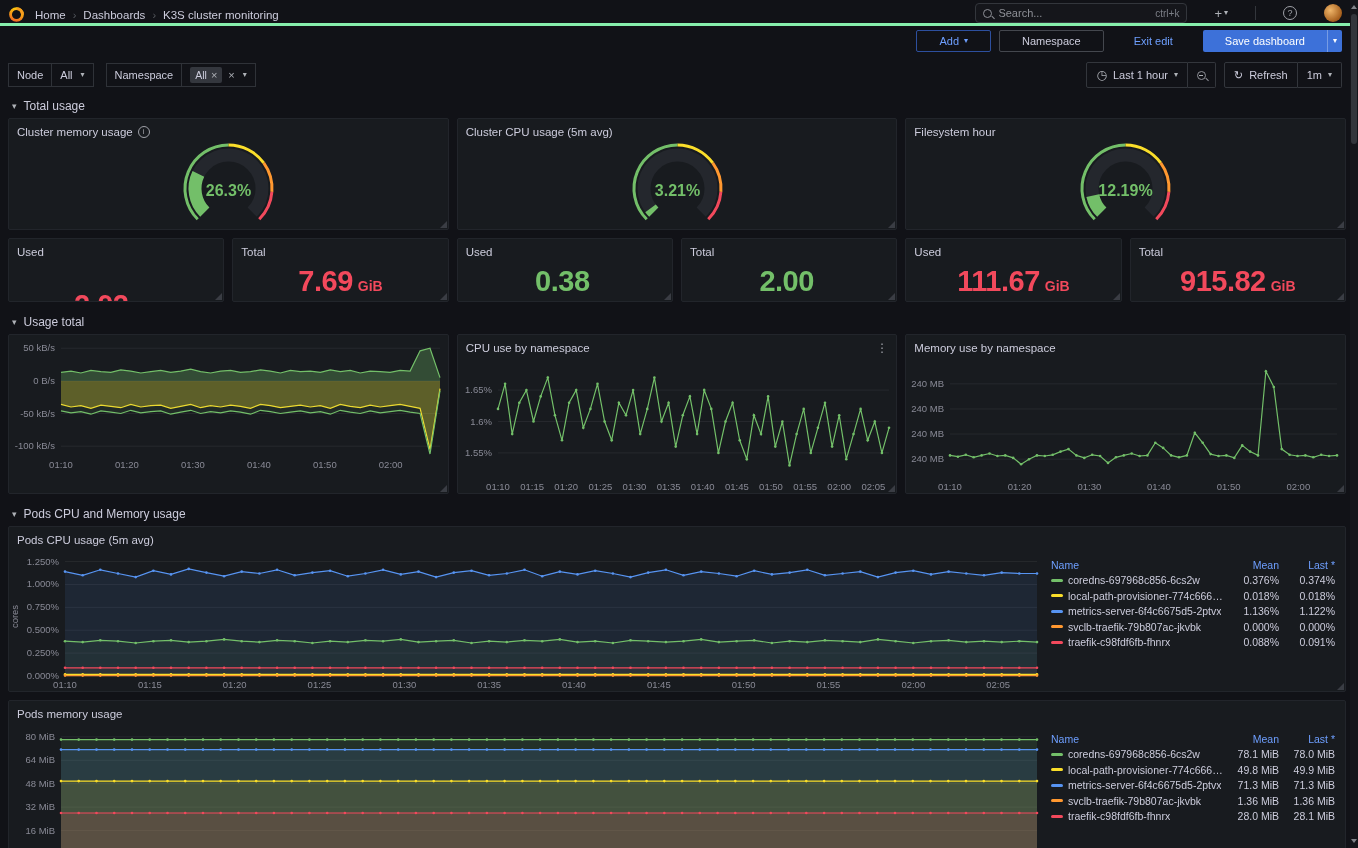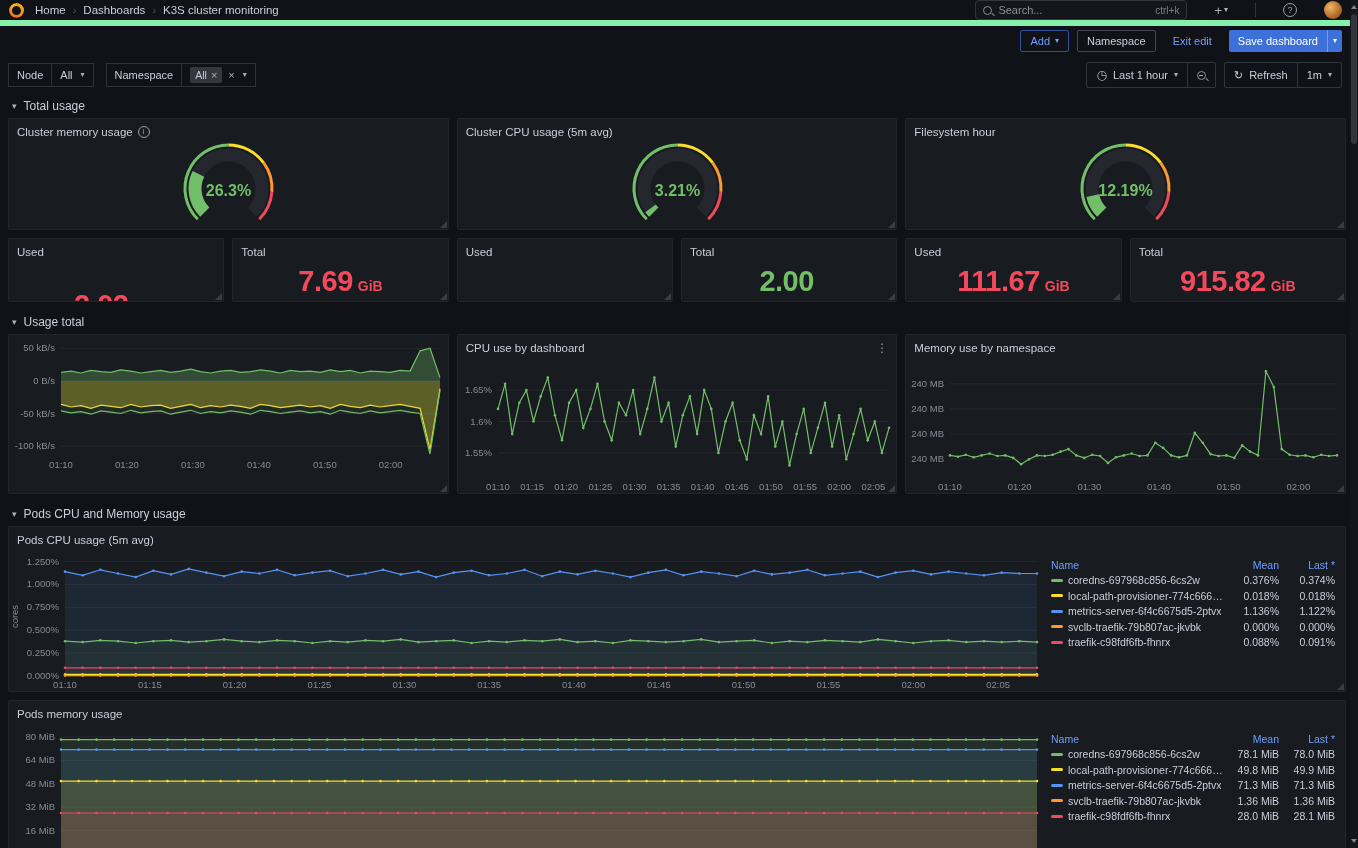--- a/index.html
+++ b/index.html
@@ -1,21 +1,21 @@
 <!DOCTYPE html>
 <html><head>
 <meta charset="utf-8">
 <style>
   *{box-sizing:border-box;margin:0;padding:0}
   html,body{width:1358px;height:848px;overflow:hidden}
   body{background:#111217;color:#ccccdc;font-family:"Liberation Sans","DejaVu Sans",sans-serif;font-size:12px;position:relative}
   .app{width:1358px;height:848px;overflow:hidden;position:relative}
 
   
-  .nav{height:26px;display:flex;align-items:center;justify-content:space-between;padding:0 16px 0 8px;border-bottom:6px solid #86efac}
+  .nav{height:26px;display:flex;align-items:flex-end;justify-content:space-between;padding:0 16px 0 8px;border-bottom:3px solid #86efac}
   .nav-left{display:flex;align-items:center;gap:10px}
   .logo svg{display:block}
   .breadcrumb{display:flex;align-items:center;gap:7px;font-size:11.5px}
   .breadcrumb a{color:#ccccdc;text-decoration:none;cursor:pointer}
   .breadcrumb .sep{color:#55585e;font-size:11px}
   .breadcrumb .current{color:#ccccdc}
   .nav-right{display:flex;align-items:center;gap:27px}
   .search-box{width:212px;height:20px;border:1px solid #33363c;border-radius:4px;background:#15161b;display:flex;align-items:center;padding:0 7px;gap:6px}
   .search-box input{flex:1;background:transparent;border:none;outline:none;color:#ccccdc;font-size:11px;font-family:inherit}
   .search-box input::placeholder{color:#8e9097}
@@ -25,21 +25,21 @@
   .divider{width:1px;height:14px;background:#33363c;display:inline-block}
   .circle-icon{width:14px;height:14px;border:1.3px solid #9preset;border:1.3px solid #9fa1a8;border-radius:50%;display:inline-flex;align-items:center;justify-content:center;font-size:9px;color:#9fa1a8;cursor:pointer}
   .circle-icon.sm{width:12px;height:12px;font-size:8px;margin-left:5px;border-width:1px}
   .avatar{width:18px;height:18px;border-radius:50%;background:radial-gradient(circle at 35% 35%,#f0b66a,#a65f1d 70%,#6e3c0c);display:inline-block;cursor:pointer}
   .magi{position:relative;width:9px;height:9px;border:1.4px solid #8e9097;border-radius:50%;display:inline-block;flex:none}
   .magi::after{content:"";position:absolute;width:4px;height:1.4px;background:#8e9097;right:-4px;bottom:-2px;transform:rotate(45deg)}
   .magi.minus::before{content:"";position:absolute;left:1px;top:3px;width:4.5px;height:1.4px;background:#aeb1b7}
 
   
   .edit-row{display:flex;justify-content:flex-end;align-items:center;gap:8px;padding:4px 16px 2px}
-  .btn{height:22px;display:inline-flex;align-items:center;gap:5px;padding:0 9px;font-size:11px;border-radius:2px;border:1px solid #44474e;background:transparent;color:#ccccdc;cursor:pointer;font-family:inherit}
+  .btn{height:22px;display:inline-flex;align-items:center;gap:5px;padding:0 22px;font-size:11px;border-radius:2px;border:1px solid #44474e;background:transparent;color:#ccccdc;cursor:pointer;font-family:inherit}
   .btn-add{color:#6e9fff;border-color:#2d4f9e}
   .btn-add .caret{color:#6e9fff}
   .btn-text{border:none;color:#6e9fff}
   .split{display:inline-flex}
   .btn-primary{background:#3d71d9;border:none;color:#fff;border-radius:2px 0 0 2px}
   .btn-primary.caret-seg{border-radius:0 2px 2px 0;border-left:1px solid rgba(255,255,255,.3);padding:0 5px}
   .btn-primary .caret,.caret-seg .caret{color:#fff}
 
   
   .filter-row{display:flex;justify-content:space-between;align-items:center;padding:8px 16px 6px 8px}
@@ -298,20 +298,26 @@
               <span class="num">7.69</span>
               <span class="unit">GiB</span>
             </span>
         </div>
         <span class="resize"></span>
       </div>
       <div class="panel">
         <div class="panel-header">
             <span class="panel-title">Used</span>
           </div>
+        <div class="stat-value" style="color: rgb(115, 191, 105);">
+          <span class="inner">
+              <span class="num">0.38</span>
+              <span class="unit"></span>
+            </span>
+        </div>
         <span class="resize"></span>
       </div>
       <div class="panel">
         <div class="panel-header">
             <span class="panel-title">Total</span>
           </div>
         <div class="stat-value" style="color: rgb(115, 191, 105);">
           <span class="inner">
               <span class="num">2.00</span>
               <span class="unit"></span>
@@ -375,21 +381,21 @@
                 <path d="M52.0 69.4L62.0 72.0L71.9 70.7L81.9 73.3L91.9 70.1L101.9 71.4L111.8 72.7L121.8 69.4L131.8 72.0L141.8 70.7L151.7 70.1L161.7 73.3L171.7 71.4L181.7 69.4L191.6 72.7L201.6 70.7L211.6 72.0L221.6 70.1L231.5 71.4L241.5 73.3L251.5 69.4L261.4 70.7L271.4 72.7L281.4 71.4L291.4 70.1L301.3 72.0L311.3 70.7L321.3 73.3L331.3 69.4L341.2 71.4L351.2 72.7L361.2 70.1L371.2 72.0L381.1 70.7L391.1 69.4L401.1 71.4L411.1 73.3L421.0 114.5L431.0 53.7" fill="none" stroke="#fade2a" stroke-width="1.2"></path>
                 <path d="M52.0 75.9L62.0 77.9L71.9 76.6L81.9 79.2L91.9 75.9L101.9 77.2L111.8 78.5L121.8 75.3L131.8 77.9L141.8 76.6L151.7 75.9L161.7 79.2L171.7 77.2L181.7 75.3L191.6 78.5L201.6 76.6L211.6 77.9L221.6 75.9L231.5 77.2L241.5 79.2L251.5 75.3L261.4 76.6L271.4 78.5L281.4 77.2L291.4 75.9L301.3 77.9L311.3 76.6L321.3 79.2L331.3 75.3L341.2 77.2L351.2 78.5L361.2 75.9L371.2 77.9L381.1 76.6L391.1 75.3L401.1 77.2L411.1 78.5L421.0 119.0L431.0 55.7L431.0 45.9L52.0 45.9Z" fill="#73bf69" fill-opacity="0.1" stroke="none"></path>
                 <path d="M52.0 75.9L62.0 77.9L71.9 76.6L81.9 79.2L91.9 75.9L101.9 77.2L111.8 78.5L121.8 75.3L131.8 77.9L141.8 76.6L151.7 75.9L161.7 79.2L171.7 77.2L181.7 75.3L191.6 78.5L201.6 76.6L211.6 77.9L221.6 75.9L231.5 77.2L241.5 79.2L251.5 75.3L261.4 76.6L271.4 78.5L281.4 77.2L291.4 75.9L301.3 77.9L311.3 76.6L321.3 79.2L331.3 75.3L341.2 77.2L351.2 78.5L361.2 75.9L371.2 77.9L381.1 76.6L391.1 75.3L401.1 77.2L411.1 78.5L421.0 119.0L431.0 55.7" fill="none" stroke="#73bf69" stroke-width="1.2"></path>
               </svg>
             </div>
           </div>
         <span class="resize"></span>
       </div>
       <div class="panel">
         <div class="panel-header">
-          <span class="panel-title">CPU use by dashboard</span>
+          <span class="panel-title">CPU use by namespace</span>
           <span class="kebab">⋮</span>
         </div>
         <div class="panel-body">
             <div class="chart">
               <svg width="439" height="136">
                 <line x1="40" x2="431" y1="33.11111111111114" y2="33.11111111111114" class="grid"></line>
                 <text x="34" y="36.11111111111114" text-anchor="end" class="tick">1.65%</text>
                 <line x1="40" x2="431" y1="64.49999999999991" y2="64.49999999999991" class="grid"></line>
                 <text x="34" y="67.49999999999991" text-anchor="end" class="tick">1.6%</text>
                 <line x1="40" x2="431" y1="95.88888888888886" y2="95.88888888888886" class="grid"></line>

